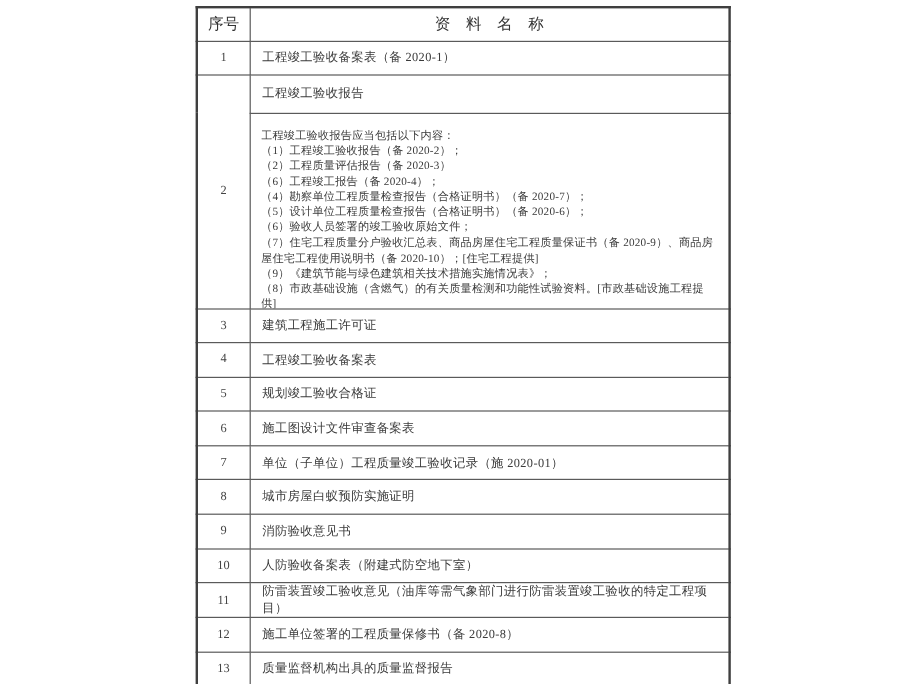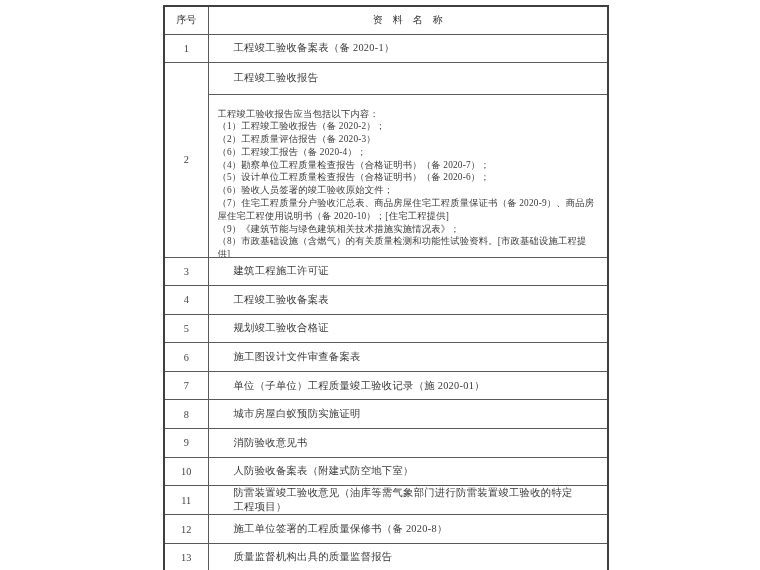--- a/index.html
+++ b/index.html
@@ -37,29 +37,29 @@
   tr.h-row1    { height: 28px; }
   tr.h-row2a   { height: 32px; }
   tr.h-row2b   { height: 155px; }
   td.no-cell {
     text-align: center;
     font-size: 10.3px;
     color: #444;
   }
   td.name-cell {
     text-align: left;
-    padding: 0 25px;
+    padding: 0 10px;
     font-size: 10.3px;
     color: #3a3a3a;
     letter-spacing: 0.3px;
   }
   td.header-cell {
     text-align: center;
     padding: 0;
-    font-size: 10px;
+    font-size: 13px;
     color: #333;
   }
   td.detail-cell {
     vertical-align: top;
     padding: 13px 9px 0 9px;
   }
   .detail-inner {
     height: 149px;
     overflow: hidden;
     font-size: 9.3px;

